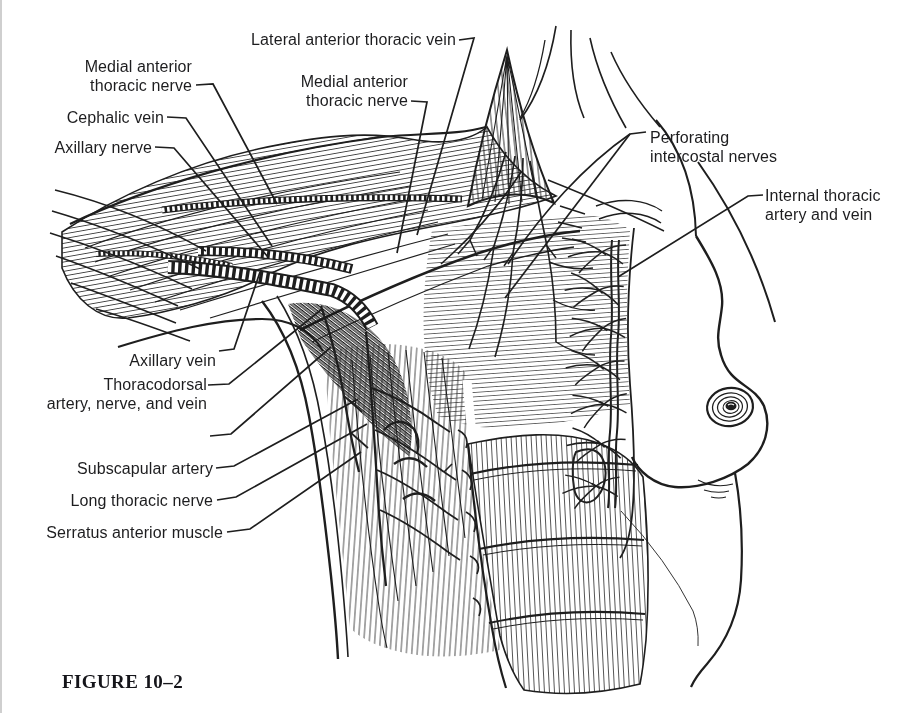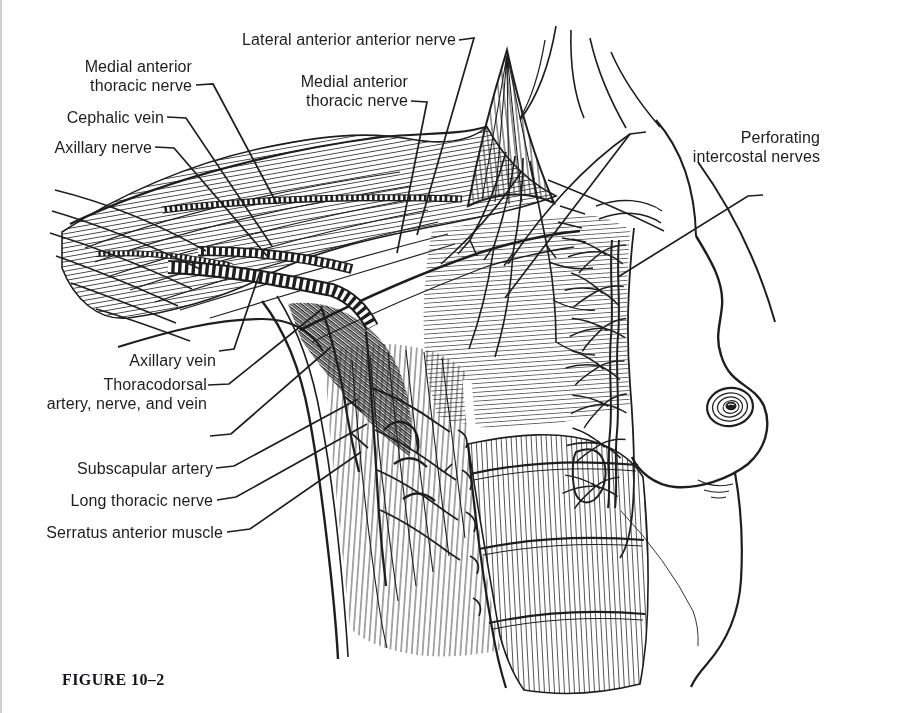--- a/index.html
+++ b/index.html
@@ -7,25 +7,25 @@
     position:relative;width:907px;height:713px;background:#ffffff;
     font-family:"Liberation Sans",sans-serif;overflow:hidden;
   }
   .scan-edge{position:absolute;left:0;top:0;width:2px;height:713px;background:#cfcfcf;}
   .art{position:absolute;left:0;top:0;width:907px;height:713px;}
   .lbl{
     position:absolute;font-size:16px;line-height:19px;color:#1d1d1f;
     white-space:pre-line;letter-spacing:0.1px;
   }
   .lbl.r{text-align:right;}
-  .lbl.l{text-align:right;}
+  .lbl.l{text-align:left;}
   .caption{
     position:absolute;left:62px;top:671px;
     font-family:"Liberation Serif",serif;font-weight:bold;
-    font-size:16px;color:#15151a;letter-spacing:0.4px;
+    font-size:19px;color:#15151a;letter-spacing:0.4px;
   }
 </style>
 </head>
 <body>
 
 <div class="stage">
 
   <svg class="art" viewBox="0 0 907 713" xmlns="http://www.w3.org/2000/svg">
     <defs>
       <pattern id="ph" width="5" height="4.6" patternUnits="userSpaceOnUse" patternTransform="rotate(-10)">
@@ -210,32 +210,34 @@
       <path d="M210,436 L231,434 L331,347"></path>
       <path d="M216,468 L234,466 L358,399"></path>
       <path d="M217,500 L236,497 L367,424"></path>
       <path d="M227,532 L250,529 L361,452"></path>
       <path d="M646,132 L630,134 C585,165 540,215 508,264"></path>
       <path d="M630,134 L505,298"></path>
       <path d="M763,195 L748,196 L618,277"></path>
     </g>
   </svg>
 
-  <div class="lbl r" style="left:216px;top:30px;width:240px">Lateral anterior anterior nerve</div>
+  <div class="lbl r" style="left:216px;top:30px;width:240px">Lateral anterior thoracic vein</div>
   <div class="lbl r" style="left:60px;top:57px;width:132px">Medial anterior
 thoracic nerve</div>
   <div class="lbl r" style="left:286px;top:72px;width:122px">Medial anterior
 thoracic nerve</div>
   <div class="lbl r" style="left:54px;top:108px;width:110px">Cephalic vein</div>
   <div class="lbl r" style="left:40px;top:138px;width:112px">Axillary nerve</div>
   <div class="lbl r" style="left:102px;top:351px;width:114px">Axillary vein</div>
   <div class="lbl r" style="left:20px;top:375px;width:187px">Thoracodorsal
 artery, nerve, and vein</div>
   <div class="lbl r" style="left:48px;top:459px;width:165px">Subscapular artery</div>
   <div class="lbl r" style="left:58px;top:491px;width:155px">Long thoracic nerve</div>
   <div class="lbl r" style="left:33px;top:523px;width:190px">Serratus anterior muscle</div>
   <div class="lbl l" style="left:650px;top:128px;width:170px">Perforating
 intercostal nerves</div>
+  <div class="lbl l" style="left:765px;top:186px;width:140px">Internal thoracic
+artery and vein</div>
 
   <div class="caption">FIGURE 10–2</div>
 
   <div class="scan-edge"></div>
 </div>
 
 </body></html>

